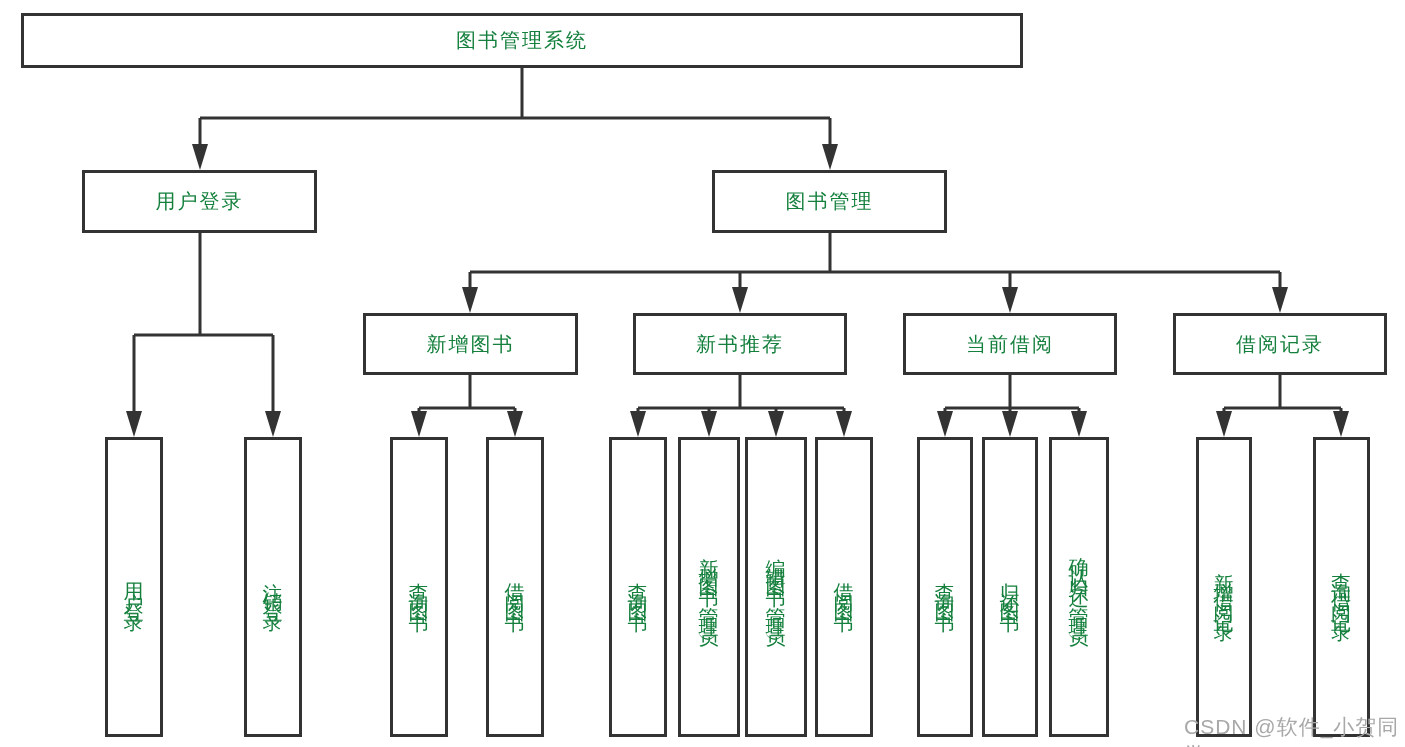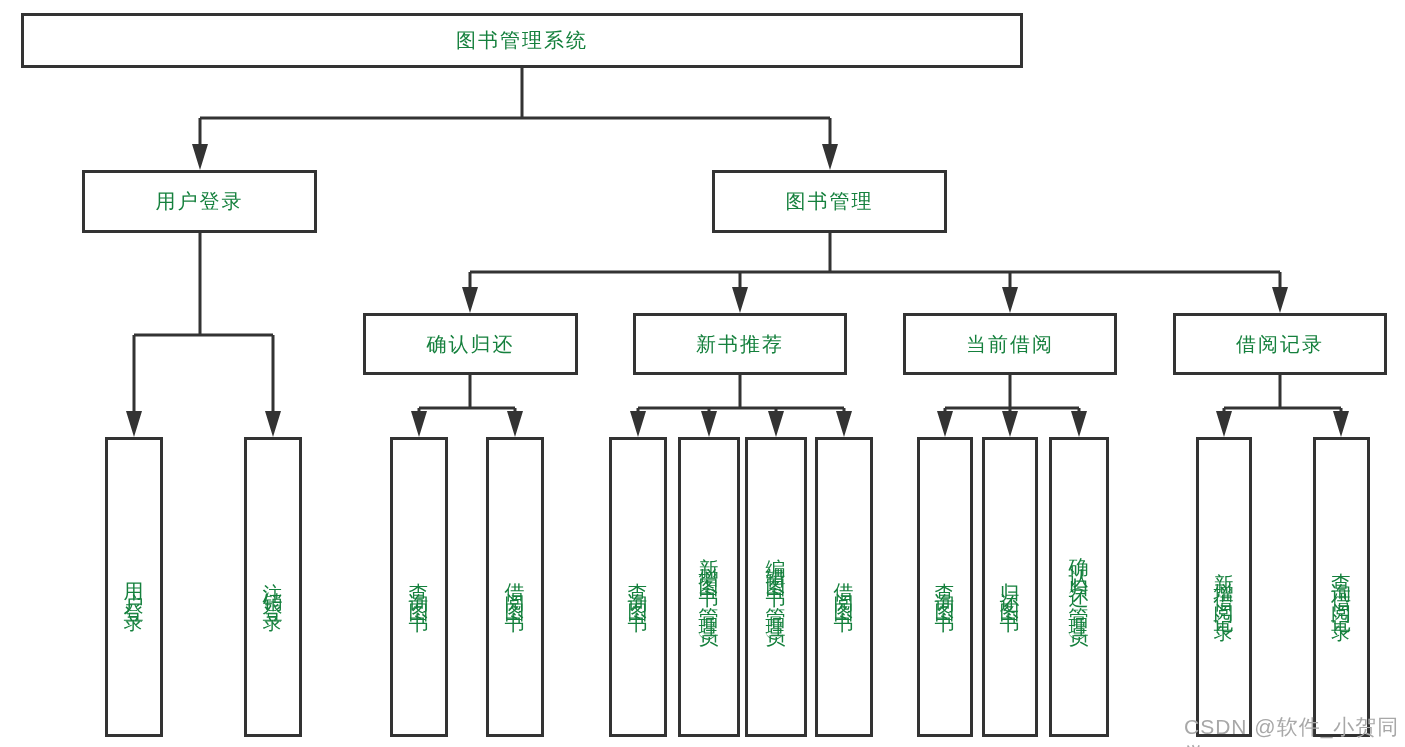--- a/index.html
+++ b/index.html
@@ -51,21 +51,21 @@
   </div>
 
   <div class="box h" style="left:82px;top:170px;width:235px;height:63px">
     <span>用户登录</span>
   </div>
   <div class="box h" style="left:712px;top:170px;width:235px;height:63px">
     <span>图书管理</span>
   </div>
 
   <div class="box h" style="left:363px;top:313px;width:215px;height:62px">
-    <span>确认归还</span>
+    <span>新增图书</span>
   </div>
   <div class="box h" style="left:633px;top:313px;width:214px;height:62px">
     <span>新书推荐</span>
   </div>
   <div class="box h" style="left:1173px;top:313px;width:214px;height:62px">
     <span>借阅记录</span>
   </div>
   <div class="box h" style="left:903px;top:313px;width:214px;height:62px">
     <span>当前借阅</span>
   </div>

